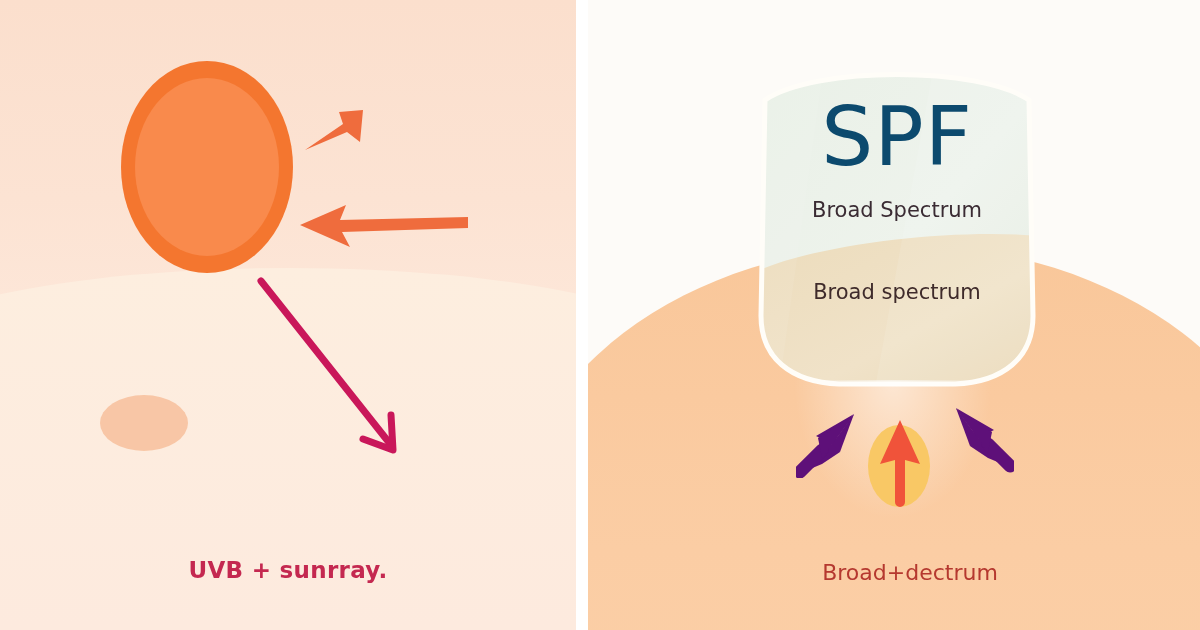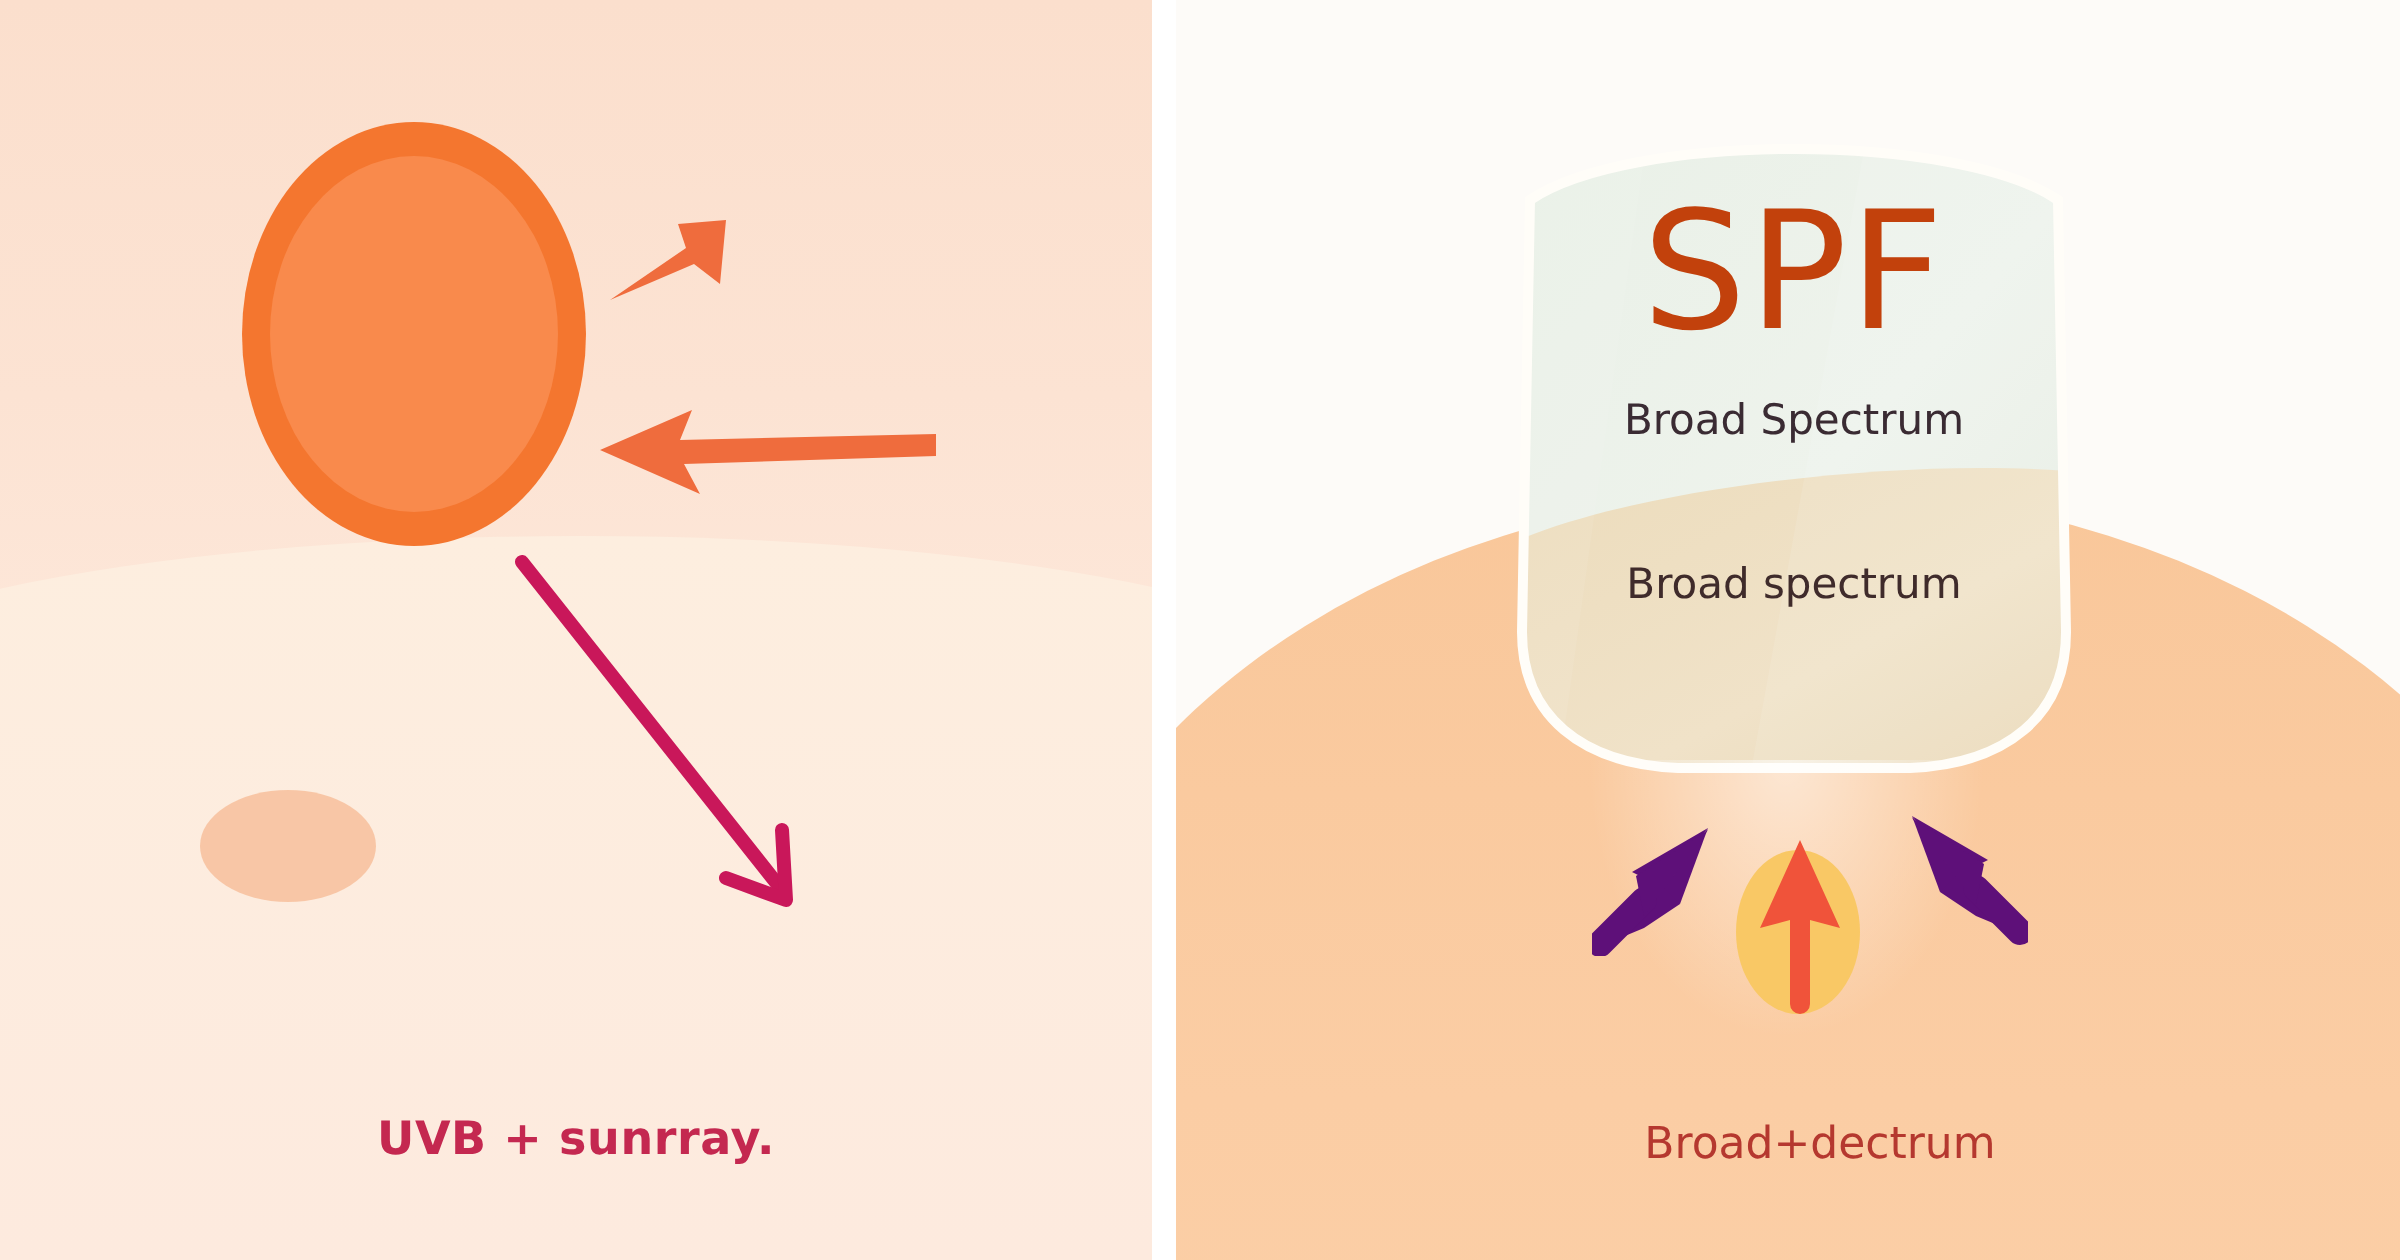--- a/index.html
+++ b/index.html
@@ -156,21 +156,21 @@
   }
   .spf-word {
     position: absolute;
     left: 0;
     top: 38px;
     width: 284px;
     text-align: center;
     font-size: 82px;
     line-height: 82px;
     font-weight: 400;
-    color: #c2410c;
+    color: #0c4a6e;
     font-family: "DejaVu Sans", sans-serif;
     letter-spacing: 1px;
   }
   .bs-upper {
     position: absolute;
     left: 0;
     top: 140px;
     width: 284px;
     text-align: center;
     font-size: 21px;

